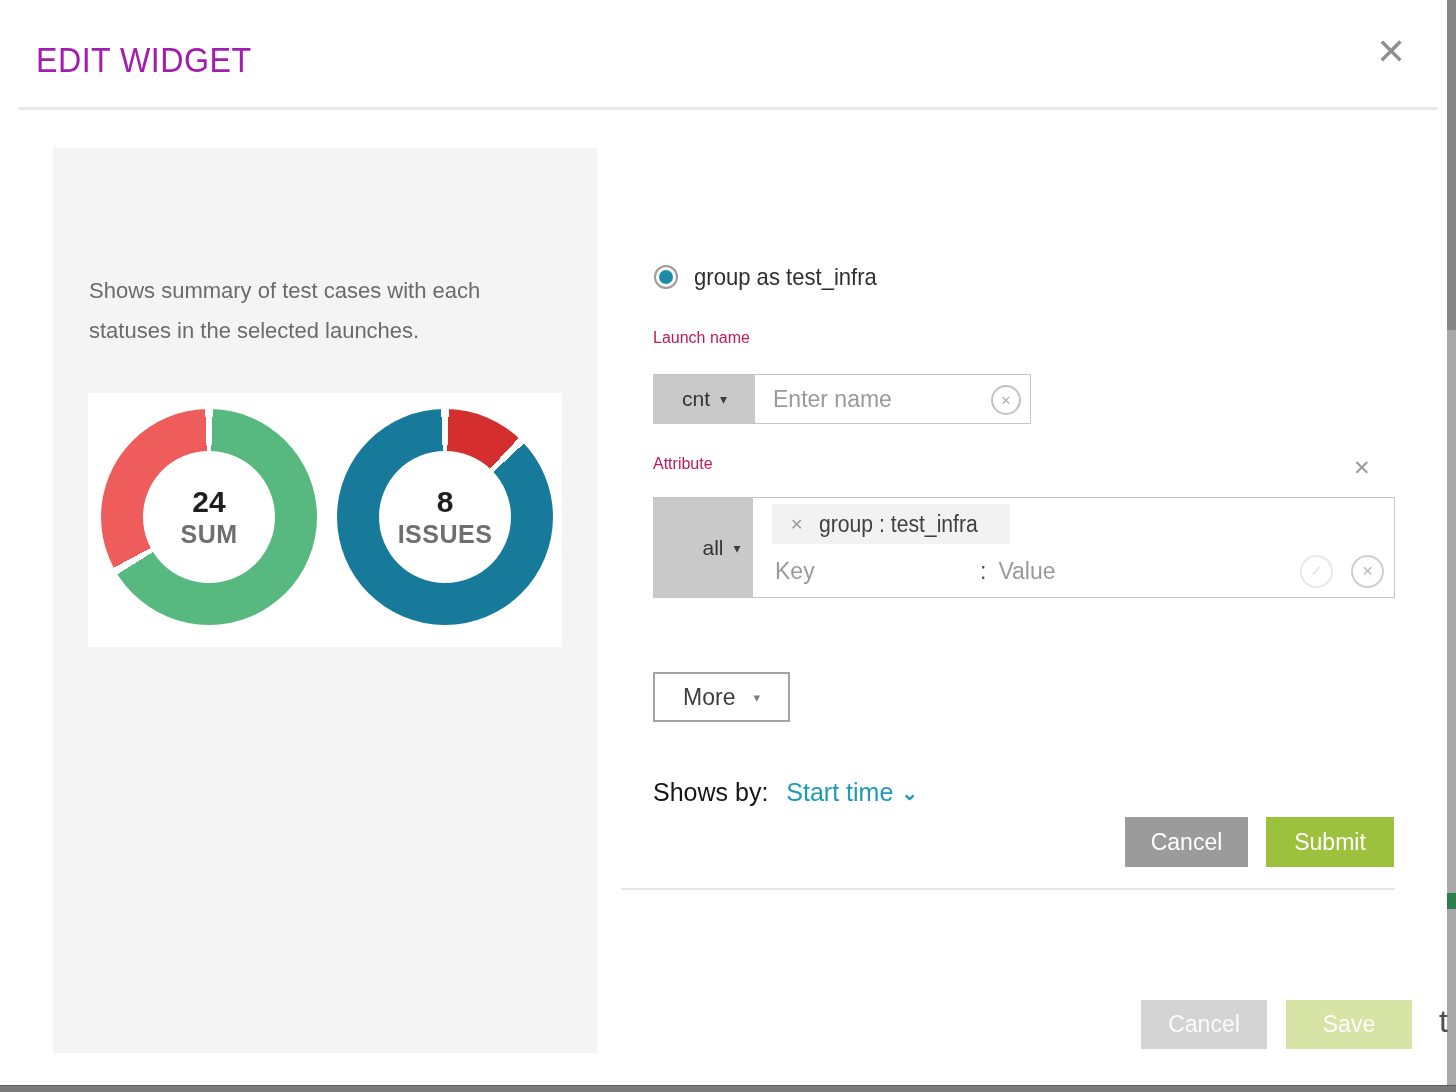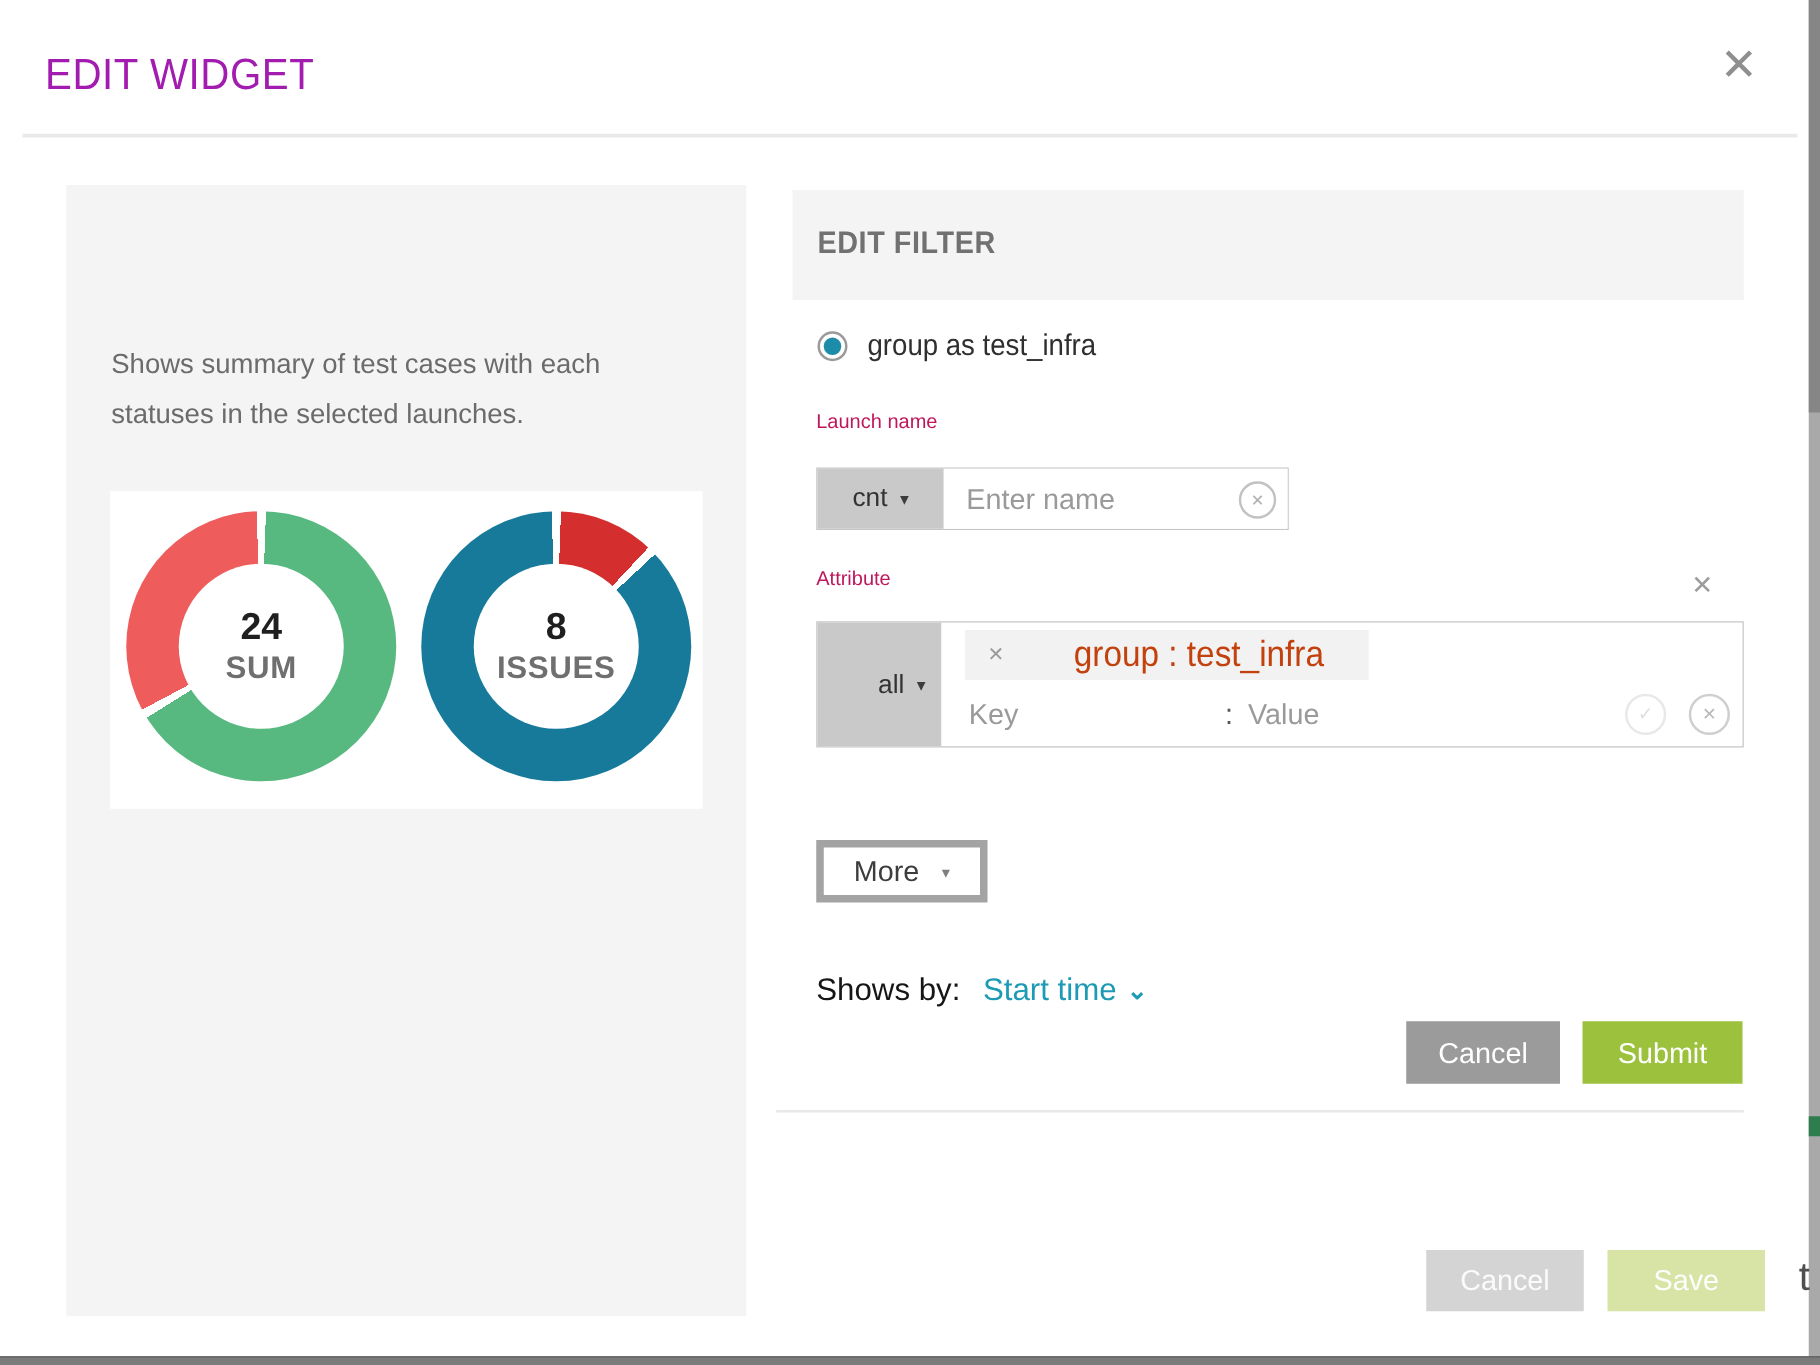--- a/index.html
+++ b/index.html
@@ -62,34 +62,34 @@
                 color:#b0b0b0; font-size:13px; cursor:pointer; }
 
   .attr-box { position:absolute; left:653px; top:497px; width:742px; height:101px;
               border:1px solid #c6c6c6; display:flex; background:#fff; }
   .attr-cond { width:99px; background:#c9c9c9; display:flex; align-items:center; justify-content:center;
                font-size:21px; color:#333; cursor:pointer; flex:none;padding-left:36px; }
   .attr-body { position:relative; flex:1; }
   .attr-chip { position:absolute; left:19px; top:6px; height:40px; background:#f2f2f2;
                display:flex; align-items:center; padding:0 18px; }
   .chip-x { font-size:16px; color:#9a9a9a; margin-right:16px; cursor:pointer; }
-  .chip-text { font-size:29px; color:#c2410c;margin-left:40px; }
+  .chip-text { font-size:23px; color:#404040; }
   .kv-row { position:absolute; left:19px; right:10px; top:52px; height:42px; display:flex; align-items:center; }
   .kv-input { border:0; outline:none; font-size:23px; color:#333; background:transparent;
               font-family:"Liberation Sans",sans-serif; }
   .kv-input::placeholder { color:#9a9a9a; opacity:1; }
   .key-input { width:205px; margin-left:3px; }
   .kv-colon { font-size:23px; color:#555; margin:0 12px 0 0; }
   .value-input { width:150px; }
   .kv-icons { margin-left:auto; display:flex; }
   .kv-check { width:33px; height:33px; border:2px solid #e8e8e8; color:#e0e0e0; font-size:15px; cursor:pointer; position:relative; }
   .kv-clear { width:33px; height:33px; border:2px solid #cfcfcf; color:#b8b8b8; font-size:14px; cursor:pointer; position:relative; margin-left:18px; }
 
   .more-btn { position:absolute; left:653px; top:672px; width:137px; height:50px; background:#fff;
-              border:6px solid #a3a3a3; font-size:23px; color:#3d3d3d; cursor:pointer;
+              border:2px solid #a3a3a3; font-size:23px; color:#3d3d3d; cursor:pointer;
               display:flex; align-items:center; justify-content:center;
               font-family:"Liberation Sans",sans-serif; }
   .more-caret { font-size:13px; color:#7f7f7f; margin-left:18px; }
 
   .sort-row { position:absolute; left:653px; top:778px; display:flex; align-items:center; }
   .sort-label { font-size:25px; color:#161616; }
   .sort-link { font-size:25px; color:#1d9ab5; margin-left:18px; cursor:pointer; }
   .sort-chevron { font-size:20px; color:#1d9ab5; margin-left:8px; font-weight:700; }
 
   .btn { border:0; color:#fff; font-size:23px; cursor:pointer; font-family:"Liberation Sans",sans-serif; }
@@ -130,25 +130,20 @@
       </div>
       <div class="donut d1" style="background: conic-gradient(rgb(255, 255, 255) 0deg, rgb(255, 255, 255) 2deg, rgb(212, 46, 46) 2deg, rgb(212, 46, 46) 43deg, rgb(255, 255, 255) 43deg, rgb(255, 255, 255) 45deg, rgb(255, 255, 255) 45deg, rgb(255, 255, 255) 47deg, rgb(23, 122, 155) 47deg, rgb(23, 122, 155) 358deg, rgb(255, 255, 255) 358deg, rgb(255, 255, 255) 360deg);">
         <div class="donut-hole">
           <div class="donut-value">8</div>
           <div class="donut-label">ISSUES</div>
         </div>
       </div>
     </div>
   </div>
 
-  <div class="filter-header">
-    <div class="filter-header-text">
-      <span class="cond">EDIT FILTER</span>
-    </div>
-  </div>
 
   <div class="radio-row">
     <div class="radio-outer">
       <div class="radio-inner"></div>
     </div>
     <div class="radio-label">
       <span class="cond">group as test_infra</span>
     </div>
   </div>
 

